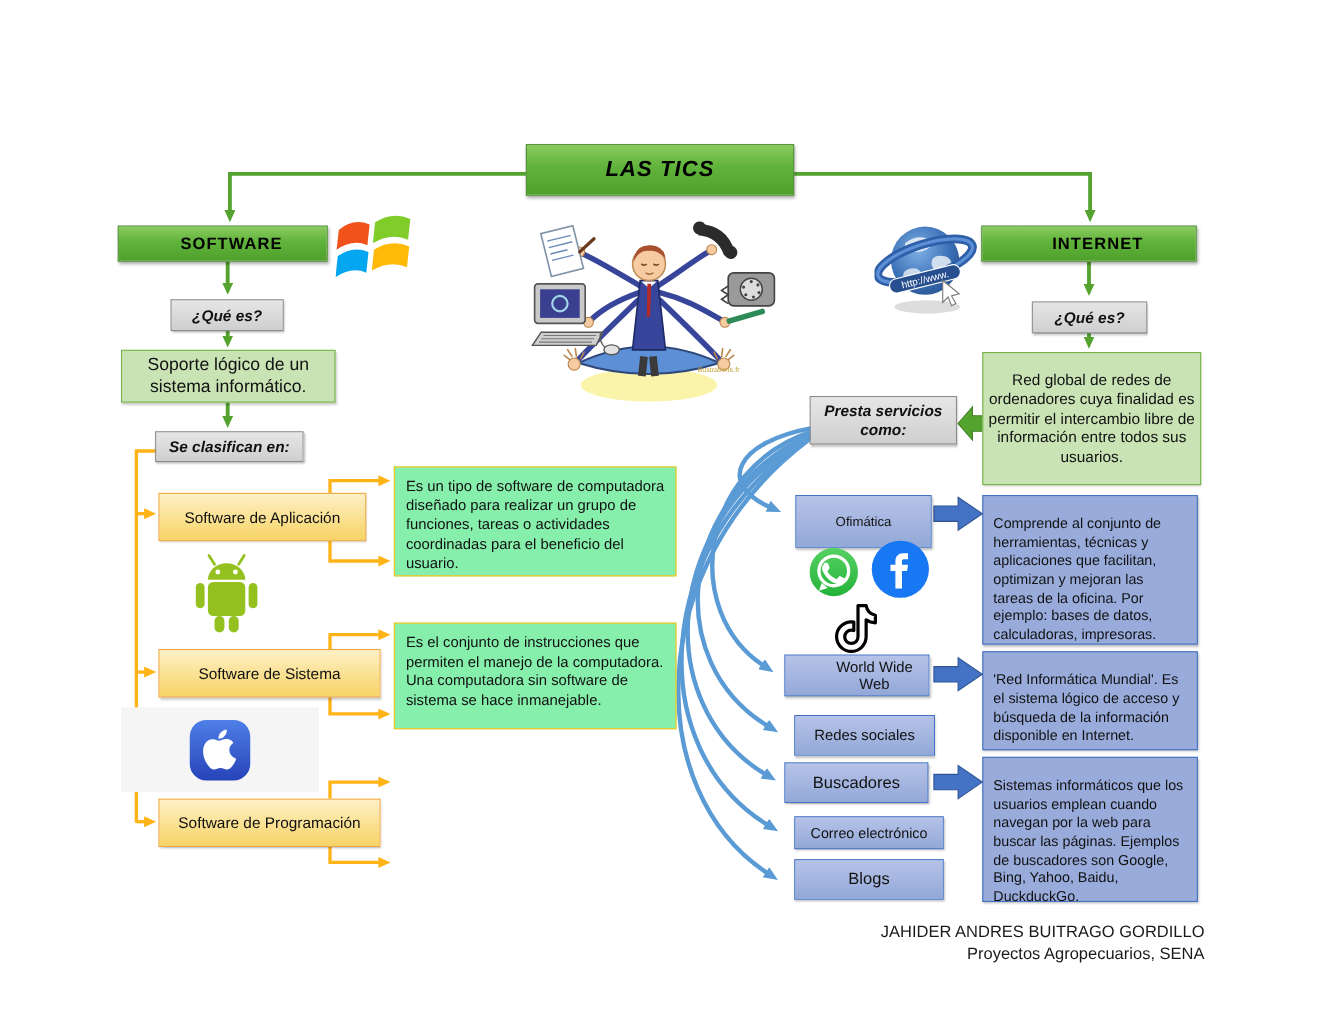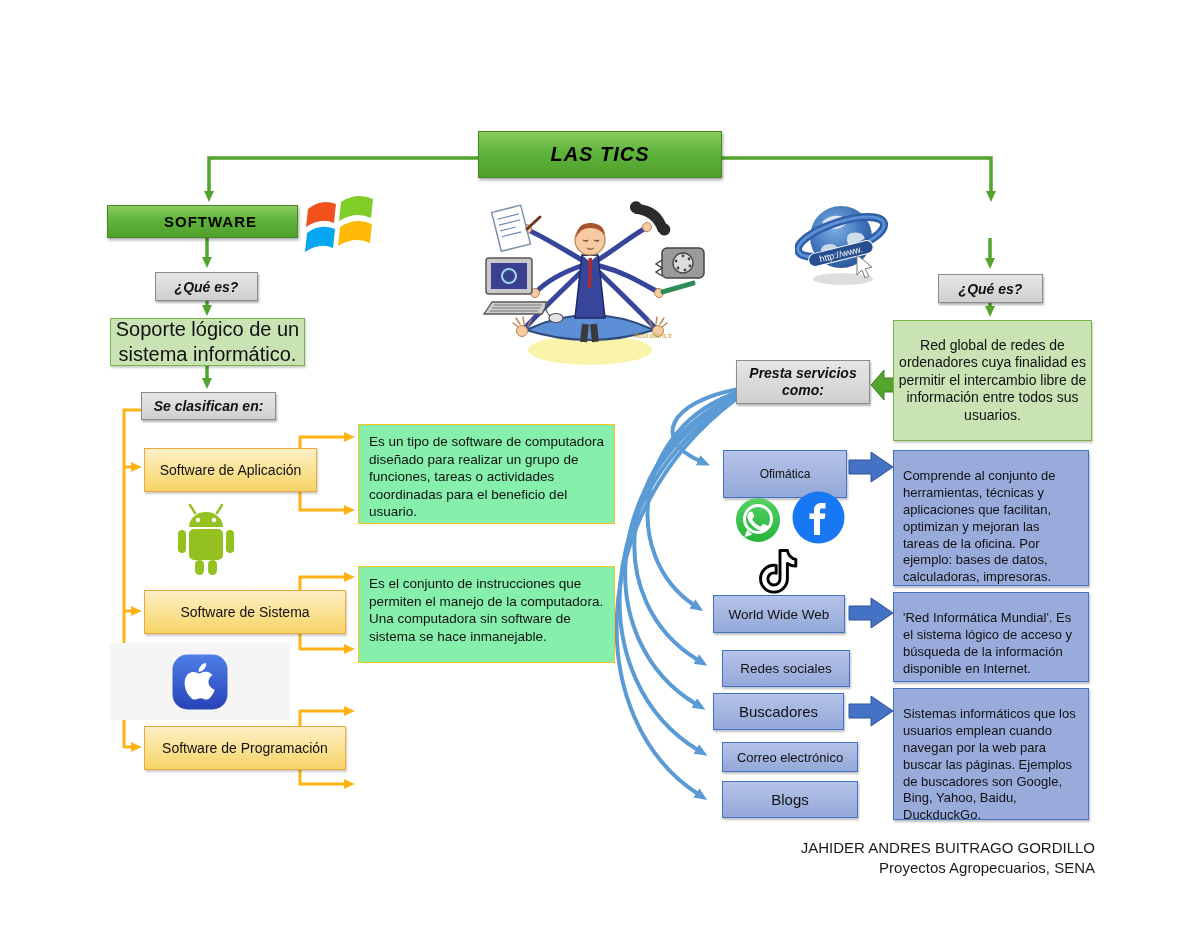--- a/index.html
+++ b/index.html
@@ -11,21 +11,21 @@
 
   .gbox{background:linear-gradient(180deg,#8BCB60 0%,#5FB33A 45%,#4FA02C 100%);
         border:1px solid #458A26;box-shadow:1px 2px 3px rgba(0,0,0,.35);
         color:#000;font-weight:bold;}
   .title{font-size:20px;font-style:italic;letter-spacing:1px;}
   .branch{font-size:15px;letter-spacing:1px;padding-left:16px;}
 
   .graybox{background:linear-gradient(180deg,#E6E6E6,#CFCFCF);border:1px solid #8C8C8C;
            box-shadow:1px 2px 2px rgba(0,0,0,.3);font-weight:bold;font-style:italic;font-size:14px;}
 
-  .lgreen{background:#C9E3B5;border:1.5px solid #77B54A;font-size:20px;line-height:1.25;
+  .lgreen{background:#C9E3B5;border:1.5px solid #77B54A;font-size:16px;line-height:1.25;
           box-shadow:1px 2px 2px rgba(0,0,0,.2);padding:4px;}
 
   .ycat{background:linear-gradient(180deg,#FDF0C6 0%,#F9DC82 70%,#F7D468 100%);
         border:1.5px solid #F0A83C;font-size:14px;box-shadow:1px 2px 2px rgba(0,0,0,.2);}
   .ydesc{background:#86efac;border:1.5px solid #FFC316;font-size:13.5px;line-height:1.3;
          padding:8px 10px;text-align:left;display:block;}
 
   .bbox{background:linear-gradient(180deg,#B6C3E8 0%,#93A8D8 100%);
         border:1.5px solid #4472C4;box-shadow:1px 2px 2px rgba(0,0,0,.25);}
   .bdesc{background:#98ABDB;border:1.5px solid #4472C4;font-size:13px;line-height:1.3;
@@ -94,20 +94,23 @@
   </svg>
 
   <div class="abs node gbox title" style="left:478px;top:131px;width:244px;height:47px;">
     <span>LAS TICS</span>
   </div>
 
   <div class="abs node gbox branch" style="left:107px;top:205px;width:191px;height:33px;">
     <span>SOFTWARE</span>
   </div>
 
+  <div class="abs node gbox branch" style="left:892px;top:205px;width:196px;height:33px;">
+    <span>INTERNET</span>
+  </div>
 
   <svg class="abs" style="left:305px;top:192px;z-index:2;" width="85" height="62" viewBox="0 0 85 62">
     <path d="M3,17 Q16,6 31,12 L29,31 Q16,25 1,35 Z" fill="#F1511B"></path>
     <path d="M36,10 Q52,0 68,7 L66,26 Q51,19 34,29 Z" fill="#80CC28"></path>
     <path d="M2,41 Q15,31 30,37 L28,56 Q15,50 0,60 Z" fill="#05A6F0"></path>
     <path d="M35,35 Q51,25 67,32 L65,51 Q50,44 33,54 Z" fill="#FFBA08"></path>
   </svg>
 
   <svg class="abs" style="left:795px;top:197px;z-index:2;" width="96" height="90" viewBox="0 0 96 90">
     <defs>
@@ -215,21 +218,21 @@
   </div>
 
   <div class="abs node lgreen" style="left:110px;top:318px;width:195px;height:48px;">
     <span>Soporte lógico de un sistema informático.</span>
   </div>
 
   <div class="abs node graybox" style="left:141px;top:392px;width:135px;height:28px;">
     <span>Se clasifican en:</span>
   </div>
 
-  <div class="abs node ycat" style="left:144px;top:448px;width:173px;height:44px;">
+  <div class="abs node ycat" style="left:144px;top:448px;width:189px;height:44px;">
     <span>Software de Aplicación</span>
   </div>
   <div class="abs ydesc" style="left:358px;top:424px;width:257px;height:100px;z-index:2;">
     <span>Es un tipo de software de computadora diseñado para realizar un grupo de funciones, tareas o actividades coordinadas para el beneficio del usuario.</span>
   </div>
 
   <svg class="abs" style="left:148px;top:500px;z-index:2;" width="115" height="82" viewBox="0 0 115 82">
     <g fill="#94C11F">
       <path d="M41,27 a17,15 0 0 1 34,0 Z"></path>
       <rect x="41" y="29" width="34" height="31" rx="5"></rect>
@@ -307,21 +310,21 @@
 
   <svg class="abs" style="left:792px;top:491px;z-index:2;" width="53" height="53" viewBox="0 0 53 53">
     <circle cx="26.5" cy="26.5" r="26" fill="#1877F2"></circle>
     <path fill="#fff" d="M33.5,17.5h-4c-0.8,0-1.5,0.8-1.5,1.8v3.2h5.5l-0.9,5.5h-4.6v16h-6v-16h-4.5v-5.5H22v-3.5 c0-4,2.9-7,6.8-7h4.7V17.5z"></path>
   </svg>
 
   <svg class="abs" style="left:752px;top:546px;z-index:2;" width="54" height="56" viewBox="0 0 48 50">
     <path fill="#fff" stroke="#000" stroke-width="2.6" stroke-linejoin="round" d="M31.5,4c0.6,3.9,3.2,7,7.5,7.9V18c-2.8,0-5.4-0.9-7.5-2.4v13.6c0,6.6-5.4,12-12,12 s-12-5.4-12-12s5.4-12,12-12c0.7,0,1.4,0.1,2,0.2v6.9c-0.6-0.2-1.3-0.3-2-0.3c-3,0-5.4,2.4-5.4,5.4 s2.4,5.4,5.4,5.4s5.4-2.4,5.4-5.4V4H31.5z"></path>
   </svg>
 
-  <div class="abs node bbox" style="left:713px;top:595px;width:132px;height:38px;font-size:13.5px;">
+  <div class="abs node bbox" style="left:713px;top:595px;width:132px;height:38px;font-size:13.5px;padding-left:32px;">
     <span>World Wide Web</span>
   </div>
   <div class="abs bdesc" style="left:893px;top:592px;width:196px;height:90px;">
     <span>'Red Informática Mundial'. Es el sistema lógico de acceso y búsqueda de la información disponible en Internet.</span>
   </div>
 
   <div class="abs node bbox" style="left:722px;top:650px;width:128px;height:37px;font-size:13.5px;">
     <span>Redes sociales</span>
   </div>
 

